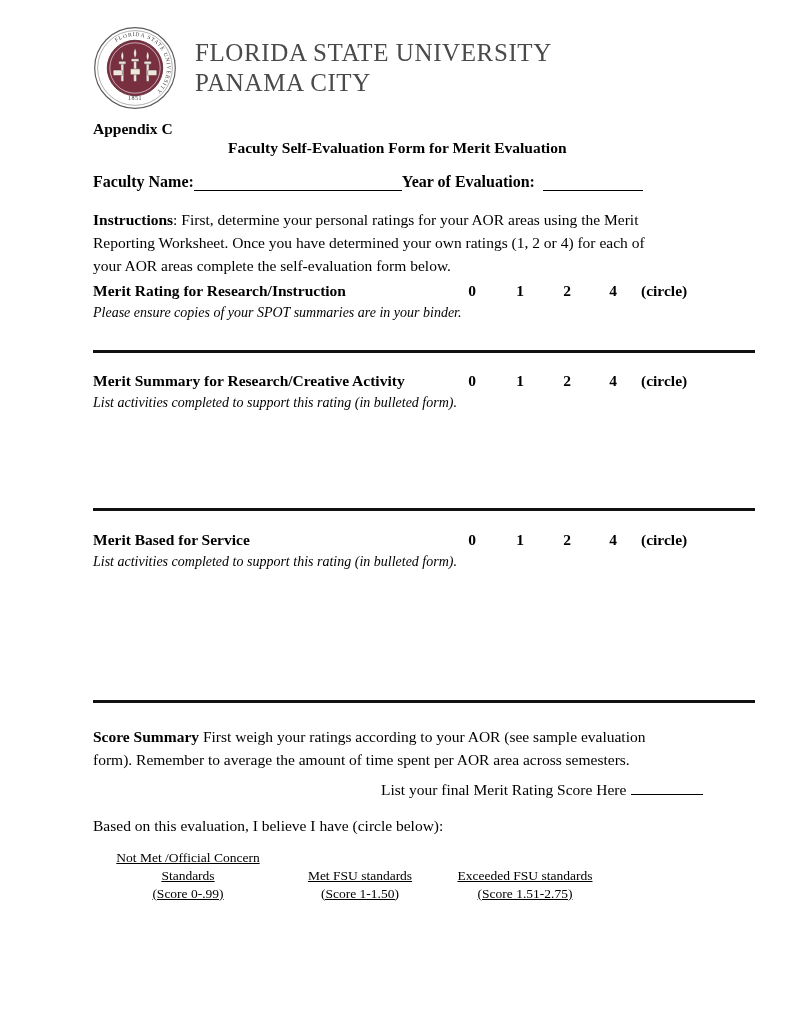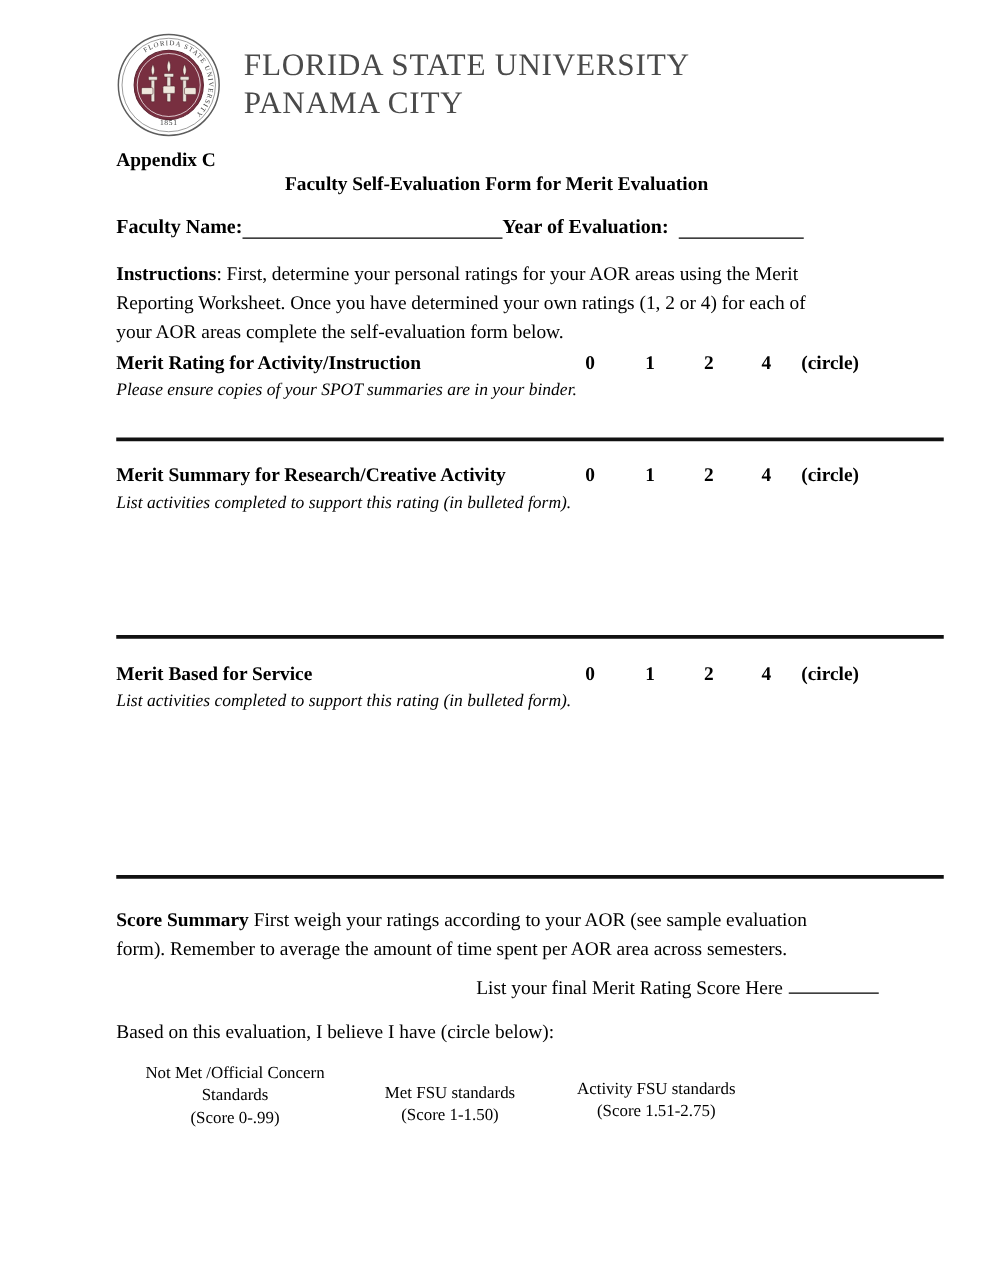--- a/index.html
+++ b/index.html
@@ -187,23 +187,24 @@
     font-size: 15.5px;
   }
 
   
   .options {
     position: absolute;
     left: 93px;
     top: 849px;
     width: 662px;
     display: flex;
-    align-items: center;
+    align-items: flex-end;
     font-size: 13.5px;
     line-height: 1.32;
+    text-decoration: underline;
   }
   .option {
     text-align: center;
   }
   .option .opt-title { display: block; }
   .option .opt-score { display: block; }
   .opt-col-0 { width: 190px; margin-left: 0px; }
   .opt-col-1 { width: 150px; margin-left: 2px; padding-top: 15px; }
   .opt-col-2 { width: 160px; margin-left: 10px; padding-top: 9px; }
   .opt-col-3 { width: 160px; margin-left: 2px; }
@@ -266,21 +267,21 @@
     <span>Year of Evaluation:</span>
     <span class="fill-line fill-year"></span>
   </div>
 
   <div class="abs instructions">
     <b>Instructions</b><span>: First, determine your personal ratings for your AOR areas using the Merit Reporting Worksheet. Once you have determined your own ratings (1, 2 or 4) for each of your AOR areas complete the self-evaluation form below.</span>
   </div>
 
   <div class="abs merit merit-teaching">
     <div class="merit-head">
-      <div class="merit-label">Merit Rating for Activity/Instruction</div>
+      <div class="merit-label">Merit Rating for Research/Instruction</div>
       <div class="scale">
         <span class="opt opt0">0</span>
         <span class="opt opt1">1</span>
         <span class="opt opt2">2</span>
         <span class="opt opt3">4</span>
         <span class="circle-note">(circle)</span>
       </div>
     </div>
     <div class="merit-sub">Please ensure copies of your SPOT summaries are in your binder.</div>
   </div>
@@ -332,18 +333,18 @@
   <div class="options">
     <div class="option opt-col-0">
       <span class="opt-title">Not Met /Official Concern Standards</span>
       <span class="opt-score">(Score 0-.99)</span>
     </div>
     <div class="option opt-col-1">
       <span class="opt-title">Met FSU standards</span>
       <span class="opt-score">(Score 1-1.50)</span>
     </div>
     <div class="option opt-col-2">
-      <span class="opt-title">Activity FSU standards</span>
+      <span class="opt-title">Exceeded FSU standards</span>
       <span class="opt-score">(Score 1.51-2.75)</span>
     </div>
   </div>
 
 </div>
 
 </body></html>

